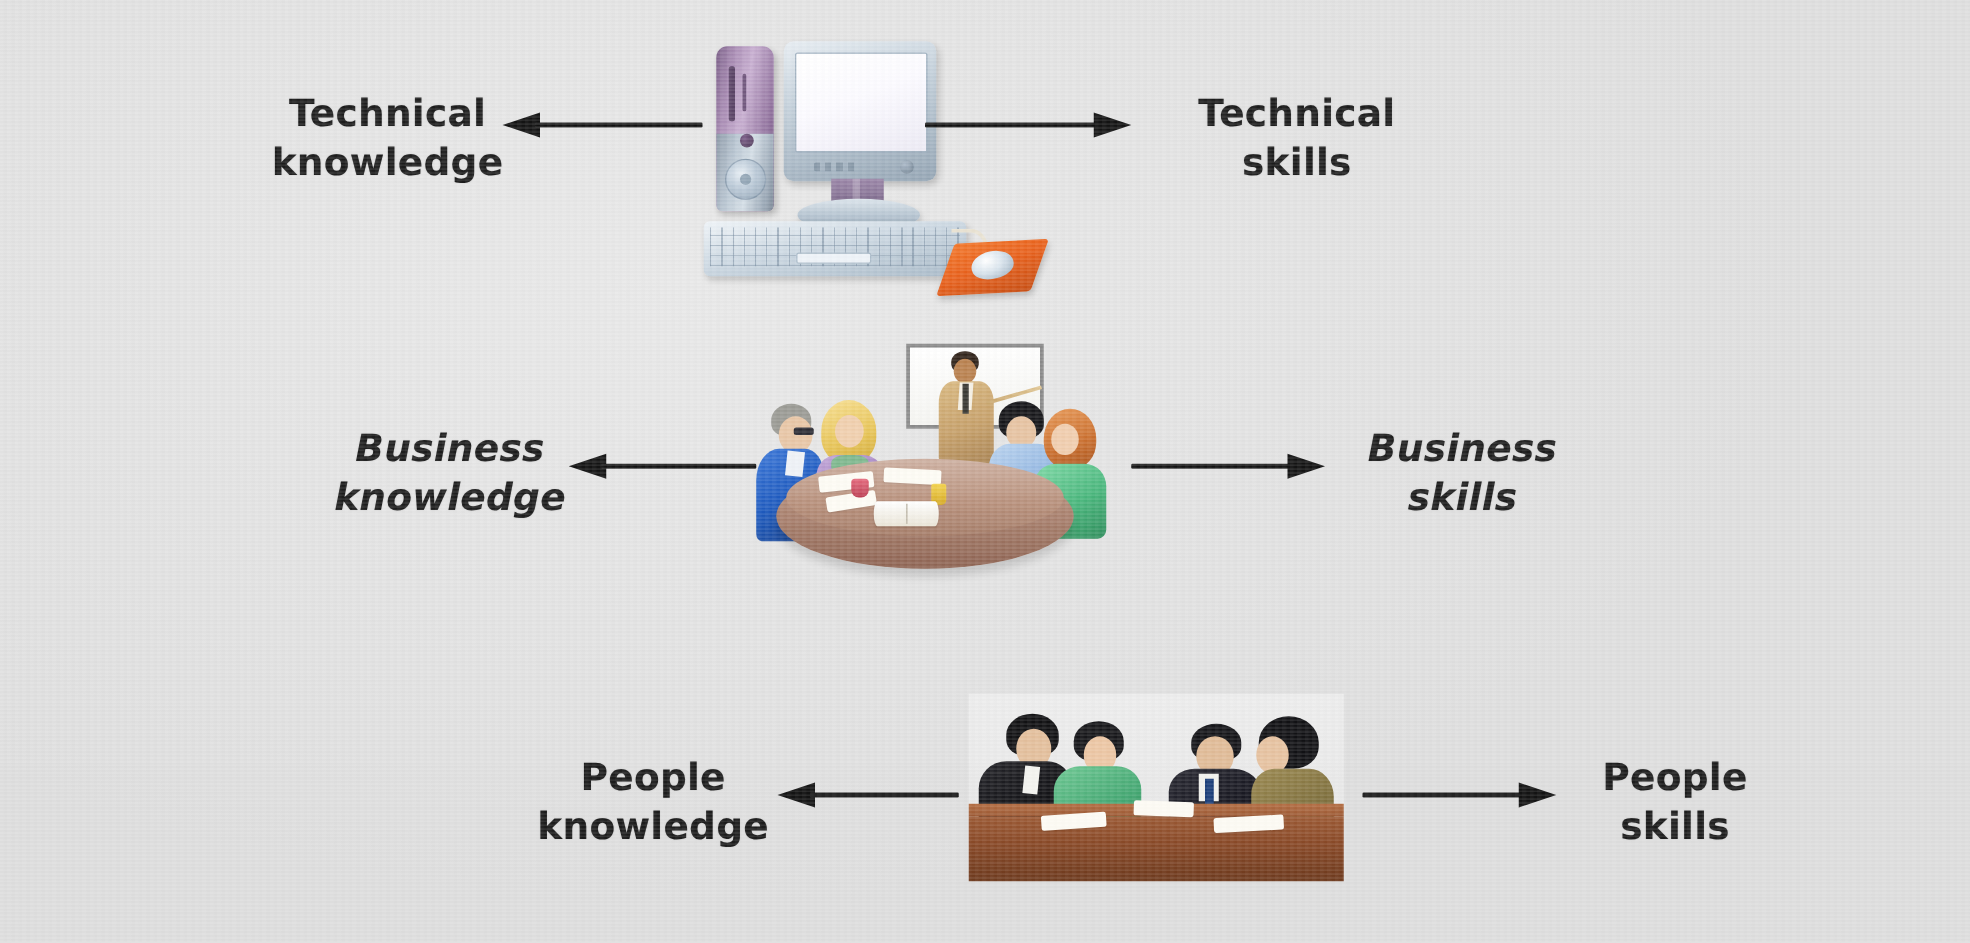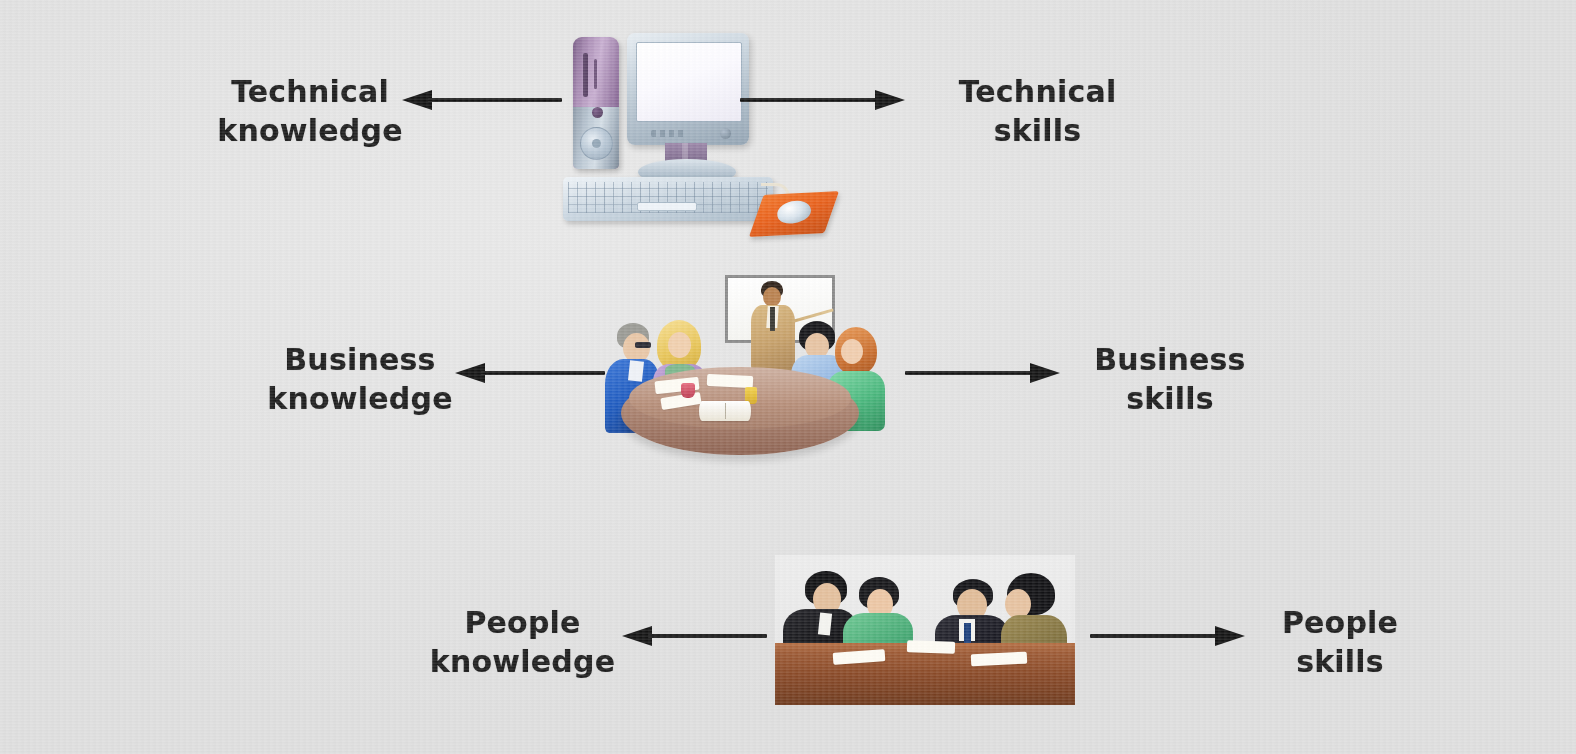--- a/index.html
+++ b/index.html
@@ -304,21 +304,21 @@
 
     <div class="arrow right" style="left:740px; top:85px; width:165px;">
       <span class="shaft"></span>
       <span class="head"></span>
     </div>
 
     <div class="label" style="left:930px; top:72px; width:215px;">Technical
 skills</div>
   </div>
 
-  <div class="row" style="top:265px;height:230px;">
+  <div class="row" style="top:265px;height:230px;font-style:italic;">
 
     <div class="label" style="left:245px; top:75px; width:230px;">Business
 knowledge</div>
 
     <div class="arrow left" style="left:455px; top:93px; width:150px;">
       <span class="head"></span>
       <span class="shaft"></span>
     </div>
 
     <div class="art" style="left:595px; top:10px; width:300px; height:200px;">

